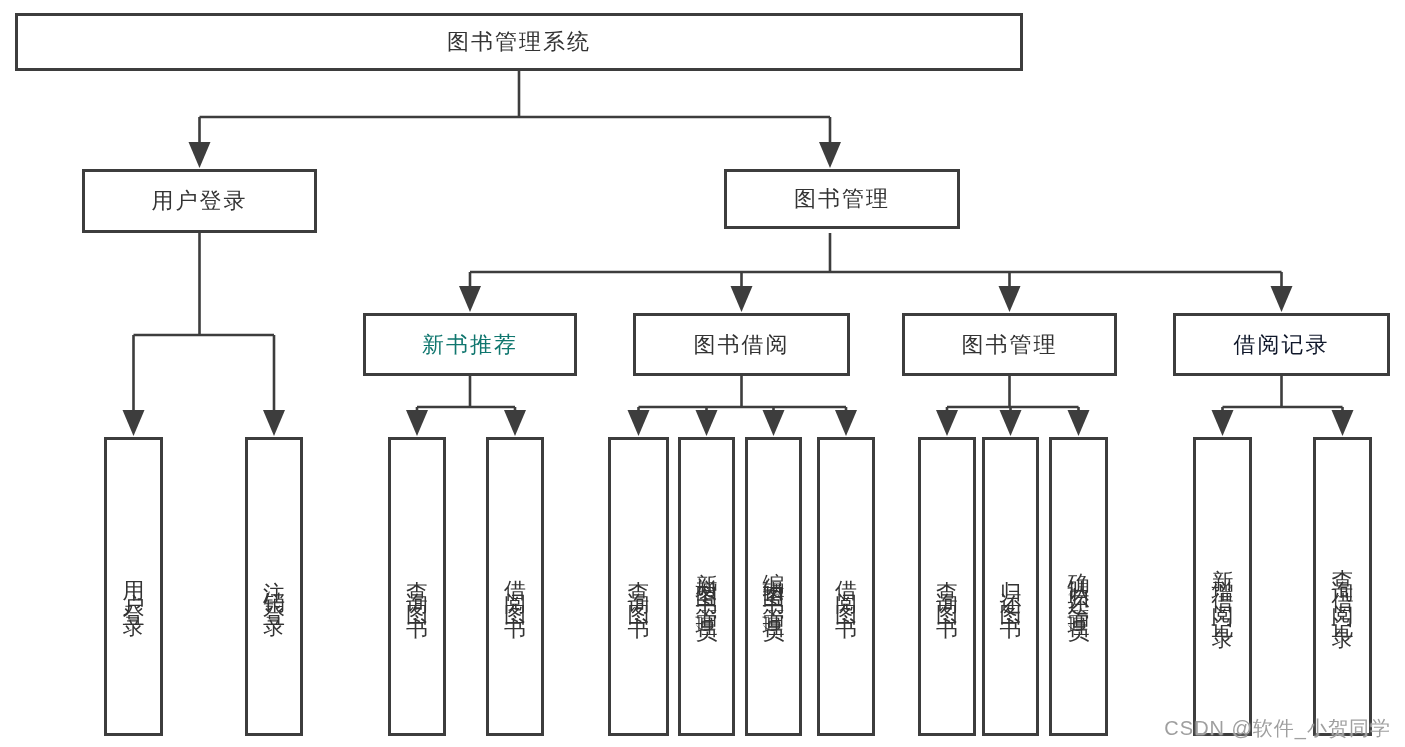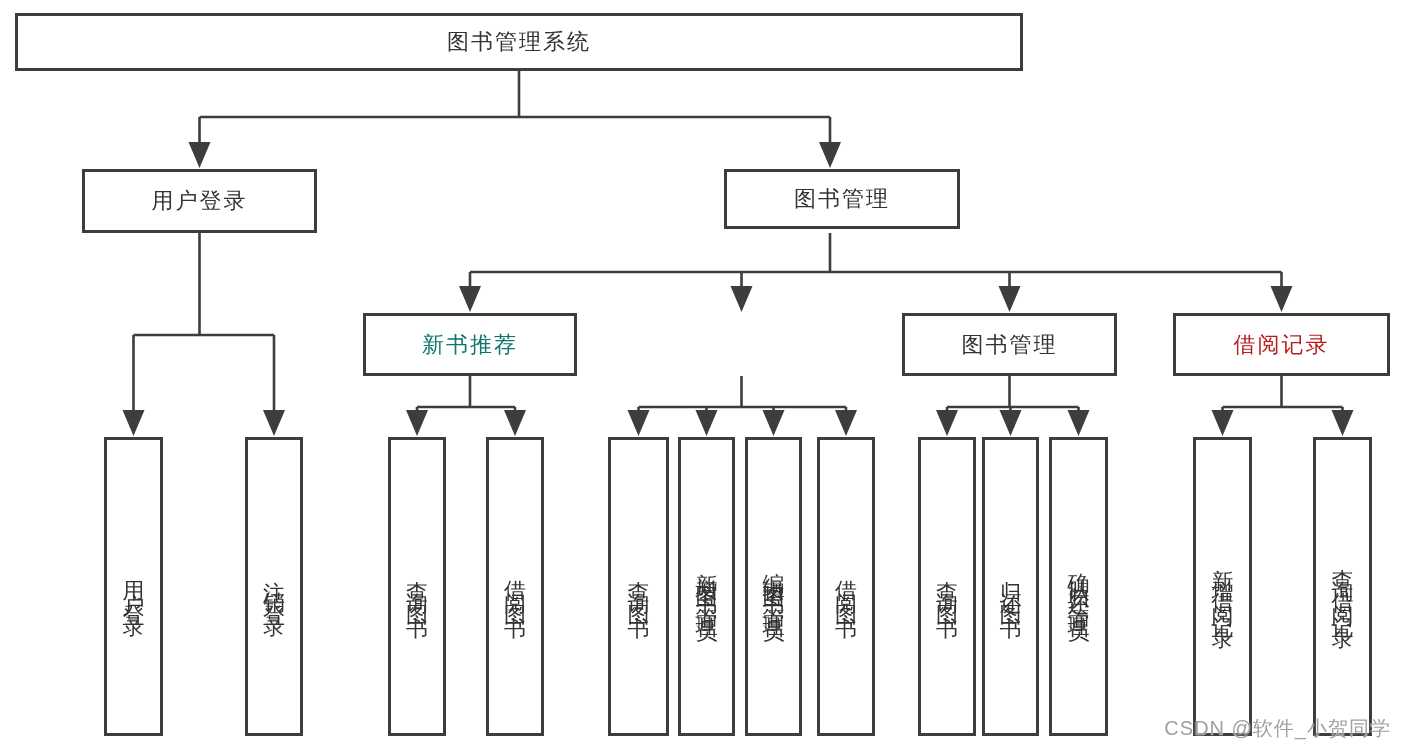--- a/index.html
+++ b/index.html
@@ -88,25 +88,28 @@
     </div>
     <div class="node horiz" style="left: 82px; top: 169px; width: 235px; height: 64px; border-color: rgb(61, 61, 61); background: rgb(255, 255, 255);">
       <span class="label" style="color: rgb(51, 51, 51);">用户登录</span>
     </div>
     <div class="node horiz" style="left: 724px; top: 169px; width: 236px; height: 60px; border-color: rgb(61, 61, 61); background: rgb(255, 255, 255); justify-content: center;">
       <span class="label" style="color: rgb(51, 51, 51);">图书管理</span>
     </div>
     <div class="node horiz" style="left: 363px; top: 313px; width: 214px; height: 63px; border-color: rgb(61, 61, 61); background: rgb(255, 255, 255);">
       <span class="label" style="color: #0f766e;">新书推荐</span>
     </div>
+    <div class="node horiz" style="left: 633px; top: 313px; width: 217px; height: 63px; border-color: rgb(61, 61, 61); background: rgb(255, 255, 255);">
+      <span class="label" style="color: rgb(51, 51, 51);">图书借阅</span>
+    </div>
     <div class="node horiz" style="left: 902px; top: 313px; width: 215px; height: 63px; border-color: rgb(61, 61, 61); background: rgb(255, 255, 255);">
       <span class="label" style="color: rgb(51, 51, 51);">图书管理</span>
     </div>
     <div class="node horiz" style="left: 1173px; top: 313px; width: 217px; height: 63px; border-color: rgb(61, 61, 61); background: rgb(255, 255, 255);">
-      <span class="label" style="color: #b91c1c;">借阅记录</span>
+      <span class="label" style="color: #0f172a;">借阅记录</span>
     </div>
     <div class="node vert" style="left: 104px; top: 437px; width: 59px; height: 299px; border-color: rgb(61, 61, 61); background: rgb(255, 255, 255);">
       <span class="label" style="color: rgb(51, 51, 51);">用户登录</span>
     </div>
     <div class="node vert" style="left: 245px; top: 437px; width: 58px; height: 299px; border-color: rgb(61, 61, 61); background: rgb(255, 255, 255);">
       <span class="label" style="color: rgb(51, 51, 51);">注销登录</span>
     </div>
     <div class="node vert" style="left: 388px; top: 437px; width: 58px; height: 299px; border-color: rgb(61, 61, 61); background: rgb(255, 255, 255);">
       <span class="label" style="color: rgb(51, 51, 51);">查询图书</span>
     </div>

